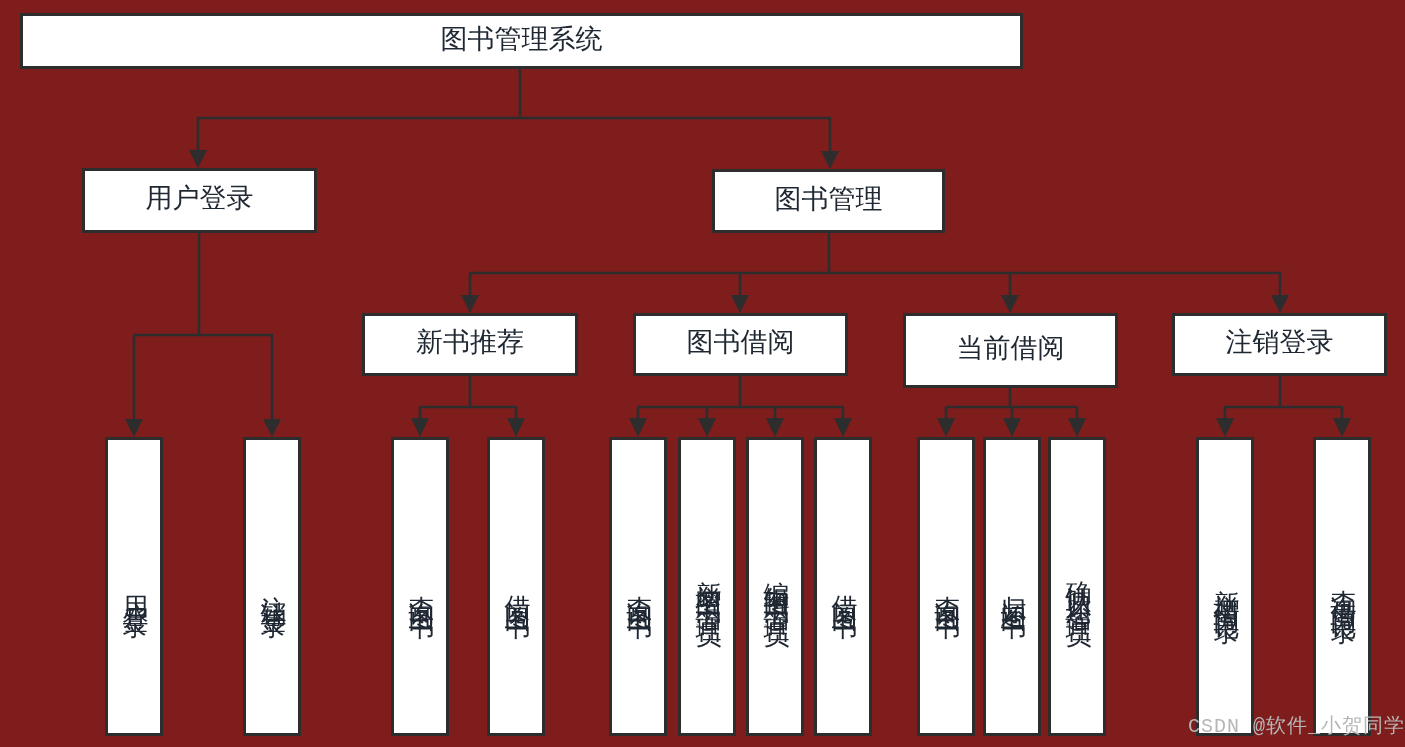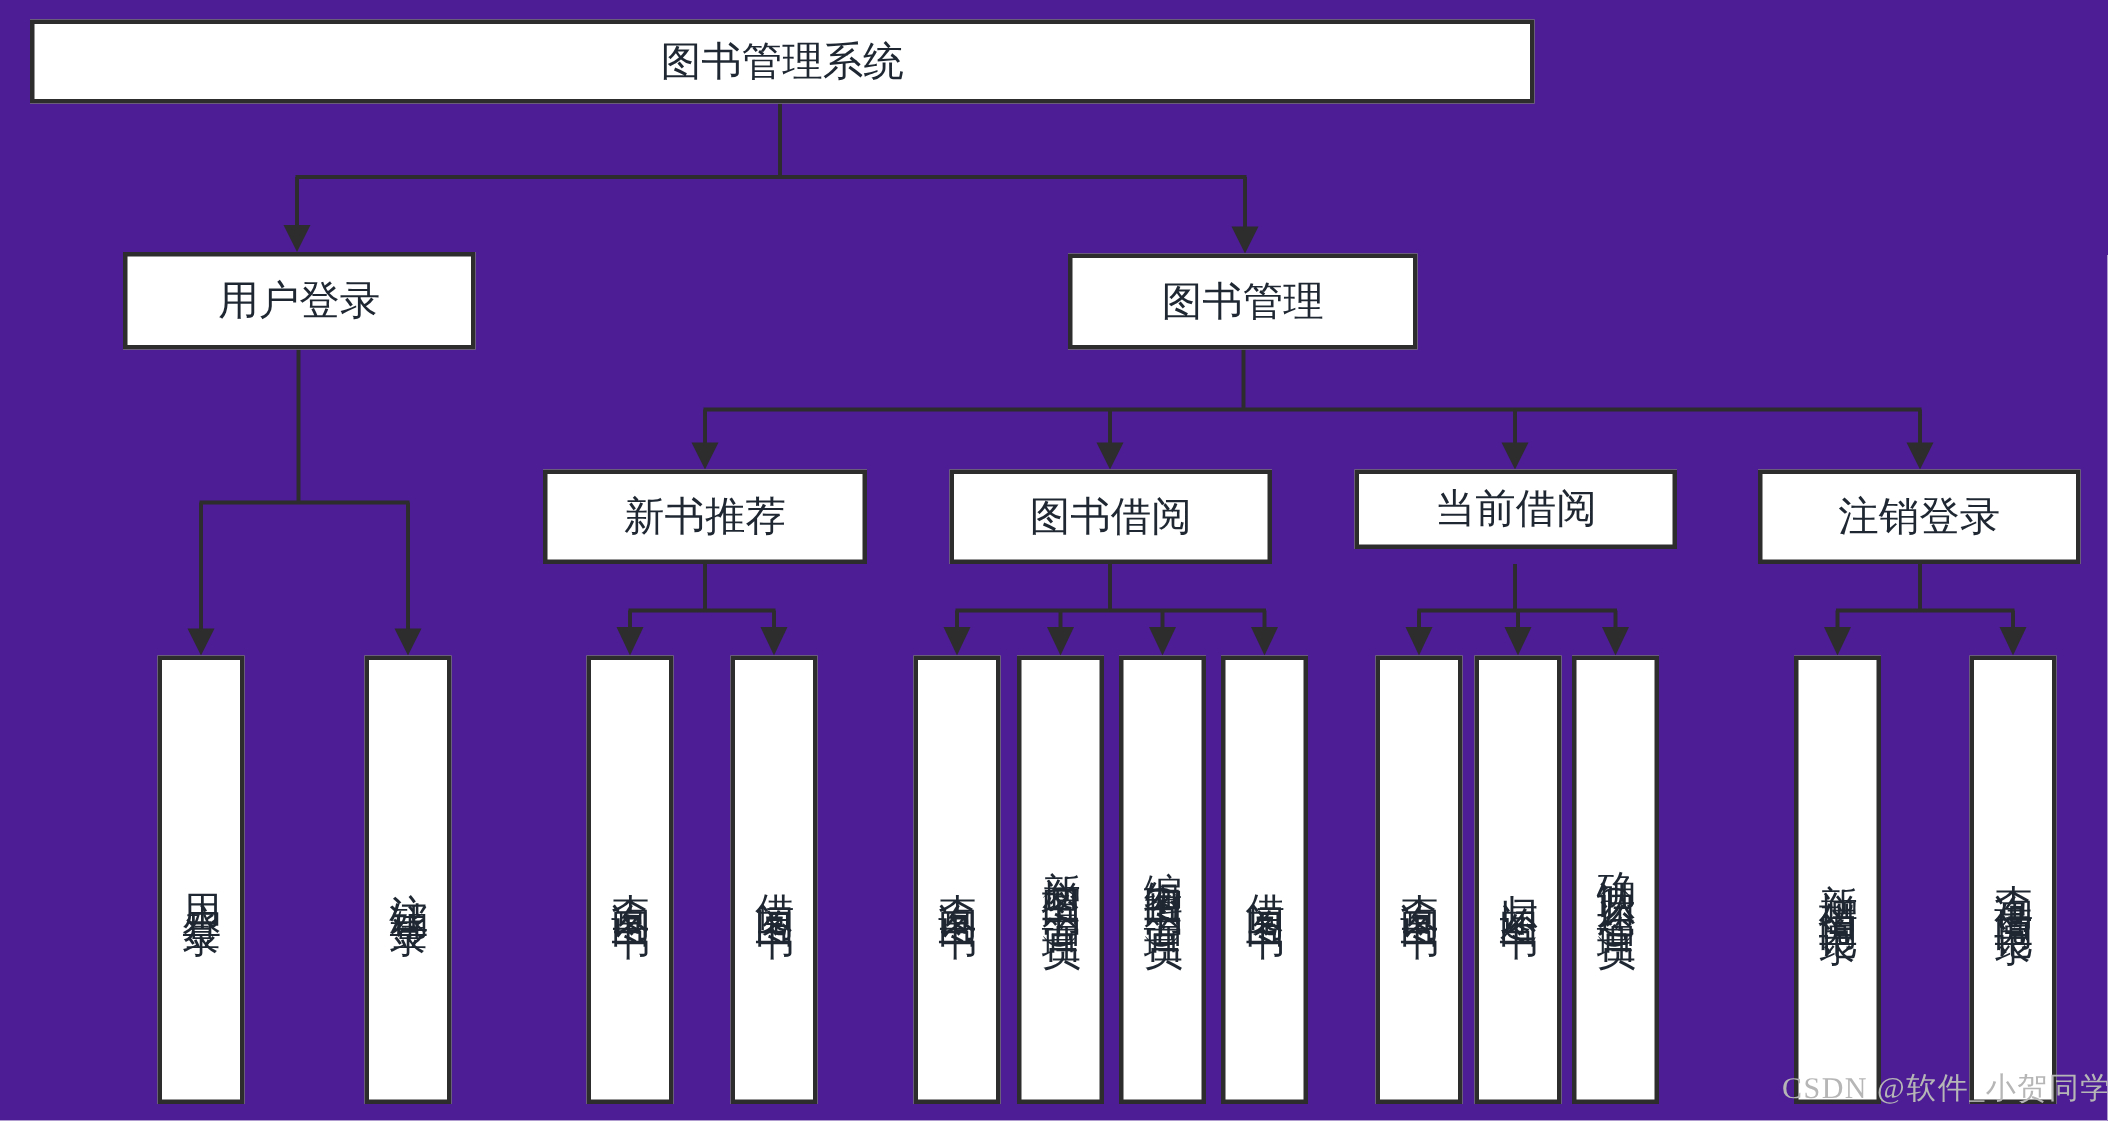--- a/index.html
+++ b/index.html
@@ -1,21 +1,21 @@
 <!DOCTYPE html>
 <html><head>
 <meta charset="utf-8">
 <style>
   html, body { margin: 0; padding: 0; background: #ffffff; }
   .stage {
     position: relative;
     width: 1405px;
     height: 747px;
-    background: #4c1d95;
-    font-family: Liberation Serif, serif;
+    background: #7f1d1d;
+    font-family: Liberation Mono, monospace;
     overflow: hidden;
   }
   .connectors {
     position: absolute;
     left: 0; top: 0;
     width: 1405px; height: 747px;
     pointer-events: none;
   }
   .node {
     position: absolute;
@@ -126,21 +126,21 @@
   <div class="node" style="left:712px; top:169px; width:233px; height:64px;">
     <span>图书管理</span>
   </div>
 
   <div class="node" style="left:362px; top:313px; width:216px; height:63px;">
     <span>新书推荐</span>
   </div>
   <div class="node" style="left:633px; top:313px; width:215px; height:63px;">
     <span>图书借阅</span>
   </div>
-  <div class="node" style="left:903px; top:313px; width:215px; height:53px;">
+  <div class="node" style="left:903px; top:313px; width:215px; height:75px;">
     <span>当前借阅</span>
   </div>
   <div class="node" style="left:1172px; top:313px; width:215px; height:63px;">
     <span>注销登录</span>
   </div>
 
   <div class="node leaf" style="left:105px;">
     <span class="vlabel">用户登录</span>
   </div>
   <div class="node leaf" style="left:243px;">

